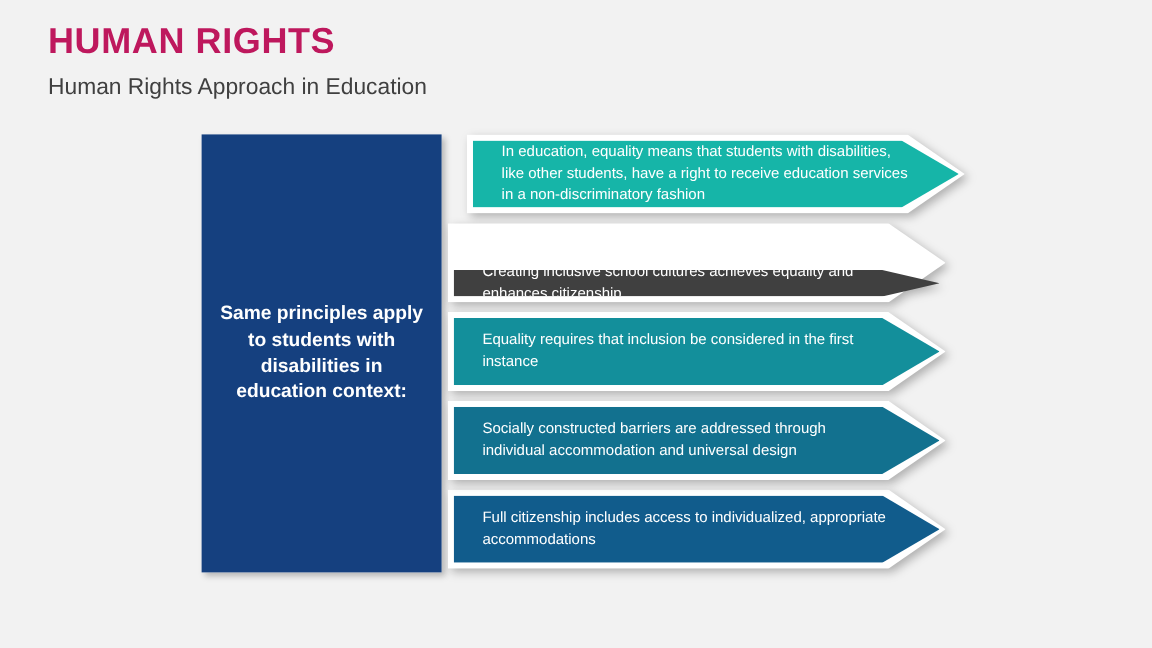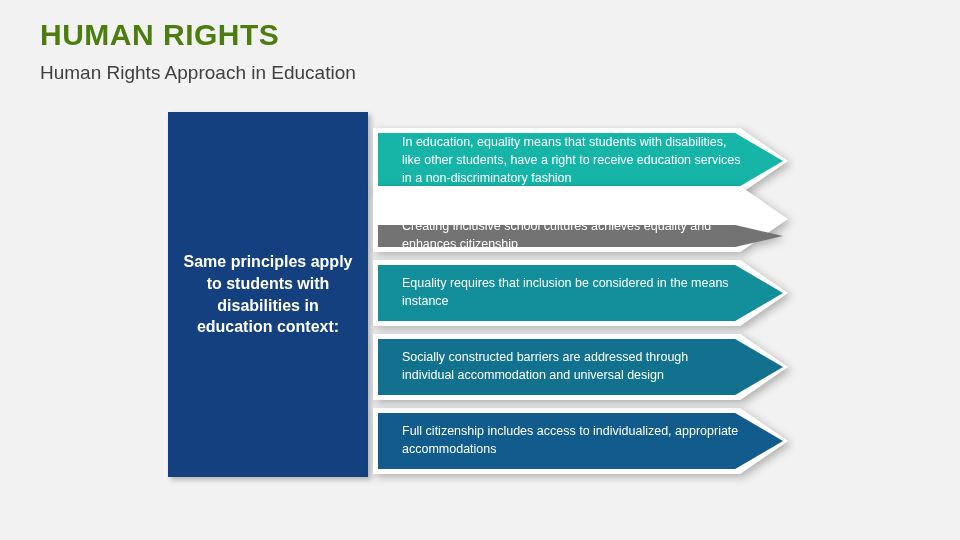--- a/index.html
+++ b/index.html
@@ -18,21 +18,21 @@
     width: 960px;
     height: 540px;
     background: #f2f2f2;
   }
   .title {
     position: absolute;
     left: 40px;
     top: 18px;
     font-size: 30px;
     font-weight: bold;
-    color: #4d7c0f;
+    color: #be185d;
     letter-spacing: 0.5px;
   }
   .subtitle {
     position: absolute;
     left: 40px;
     top: 62px;
     font-size: 19px;
     color: #404040;
     text-align: center;
   }
@@ -107,21 +107,21 @@
     clip-path: polygon(0 0, 88.2% 0, 100% 50%, 88.2% 100%, 0 100%);
     display: flex;
     align-items: center;
   }
   .row-text {
     color: #ffffff;
     font-size: 12.5px;
     line-height: 1.42;
     padding: 0 40px 0 24px;
   }
-  #row-0 { top: 16px; }
+  #row-0 { top: 0; margin-left: 16px; }
   #row-1 { top: 74px; }
   #row-2 { top: 148px; }
   #row-3 { top: 222px; }
   #row-4 { top: 296px; }
 </style>
 </head>
 <body style="background: rgb(242, 242, 242);">
 
 <div class="slide">
 
@@ -140,29 +140,29 @@
 
       <div class="row" id="row-0">
         <div class="row-outer"></div>
         <div class="row-inner" style="background: rgb(22, 181, 168);">
           <div class="row-text">In education, equality means that students with disabilities, like other students, have a right to receive education services in a non-discriminatory fashion</div>
         </div>
       </div>
 
       <div class="row" id="row-1">
         <div class="row-outer"></div>
-        <div class="row-inner" style="background: #737373; margin-top: 34px;">
+        <div class="row-inner" style="background: #404040; margin-top: 34px;">
           <div class="row-text">Creating inclusive school cultures achieves equality and enhances citizenship</div>
         </div>
       </div>
 
       <div class="row" id="row-2">
         <div class="row-outer"></div>
         <div class="row-inner" style="background: rgb(19, 143, 155);">
-          <div class="row-text">Equality requires that inclusion be considered in the means instance</div>
+          <div class="row-text">Equality requires that inclusion be considered in the first instance</div>
         </div>
       </div>
 
       <div class="row" id="row-4">
         <div class="row-outer"></div>
         <div class="row-inner" style="background: rgb(17, 92, 140);">
           <div class="row-text">Full citizenship includes access to individualized, appropriate accommodations</div>
         </div>
       </div>
 

